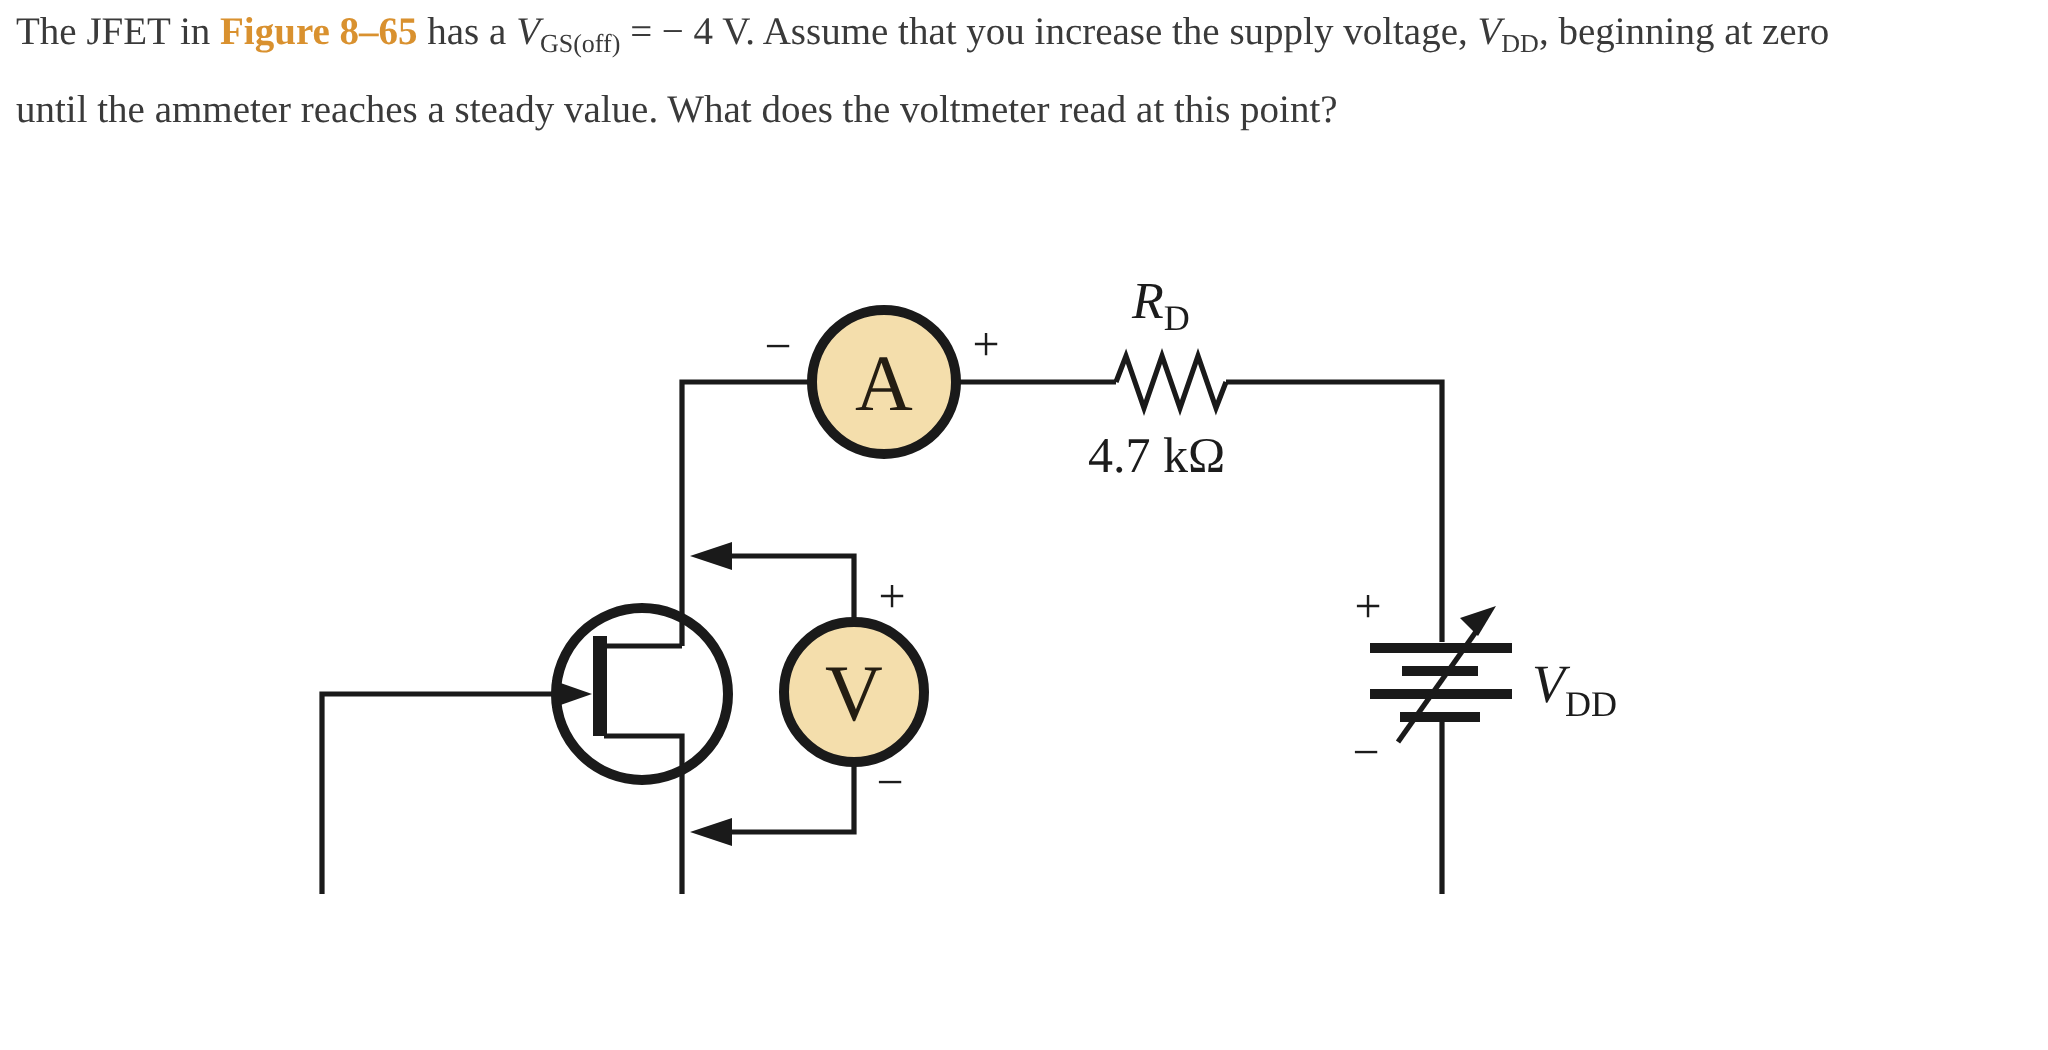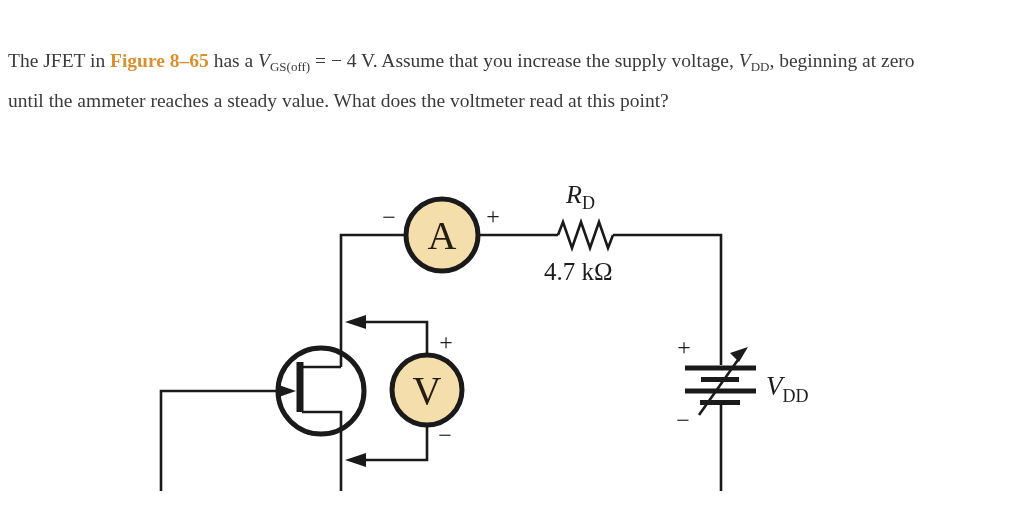--- a/index.html
+++ b/index.html
@@ -3,21 +3,20 @@
 <meta charset="utf-8">
 <style>
   html, body { margin: 0; padding: 0; background: #ffffff; }
   .page {
     position: relative;
     width: 1024px;
     height: 447px;
     background: #ffffff;
     overflow: hidden;
     font-family: "Liberation Serif", "DejaVu Serif", serif;
-    margin-top: 44px;
   }
   .question {
     position: absolute;
     left: 8px;
     top: 0px;
     width: 944px;
     margin: 0;
     font-size: 19.5px;
     line-height: 34px;
     color: #3a3a3a;

